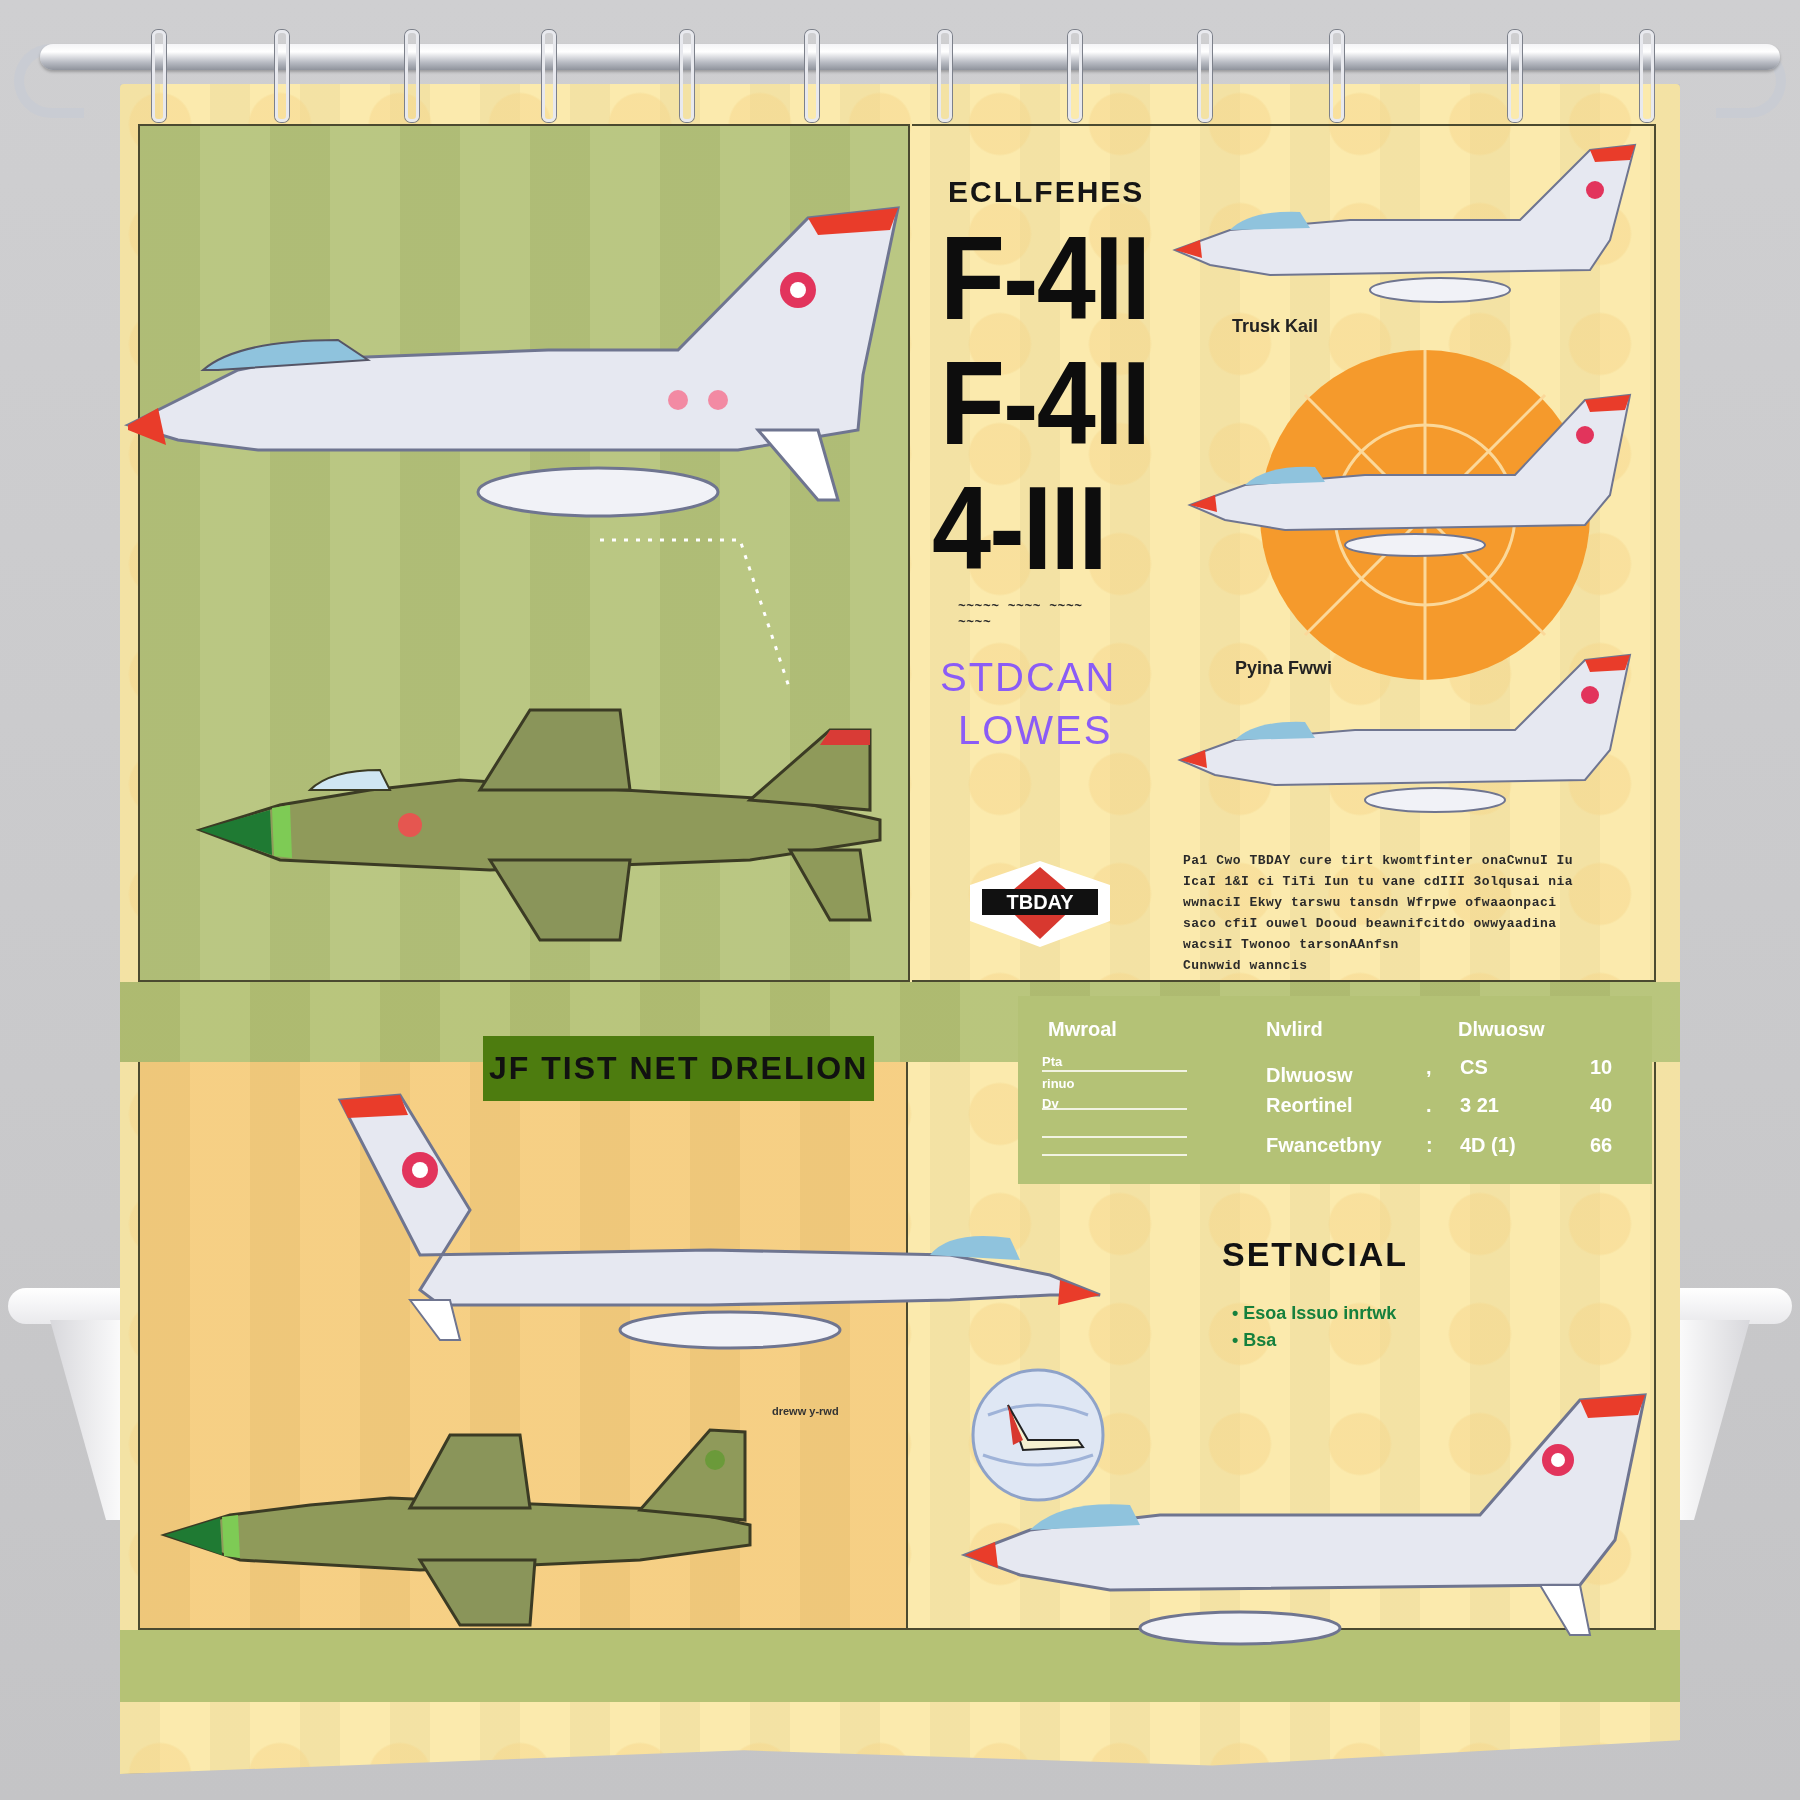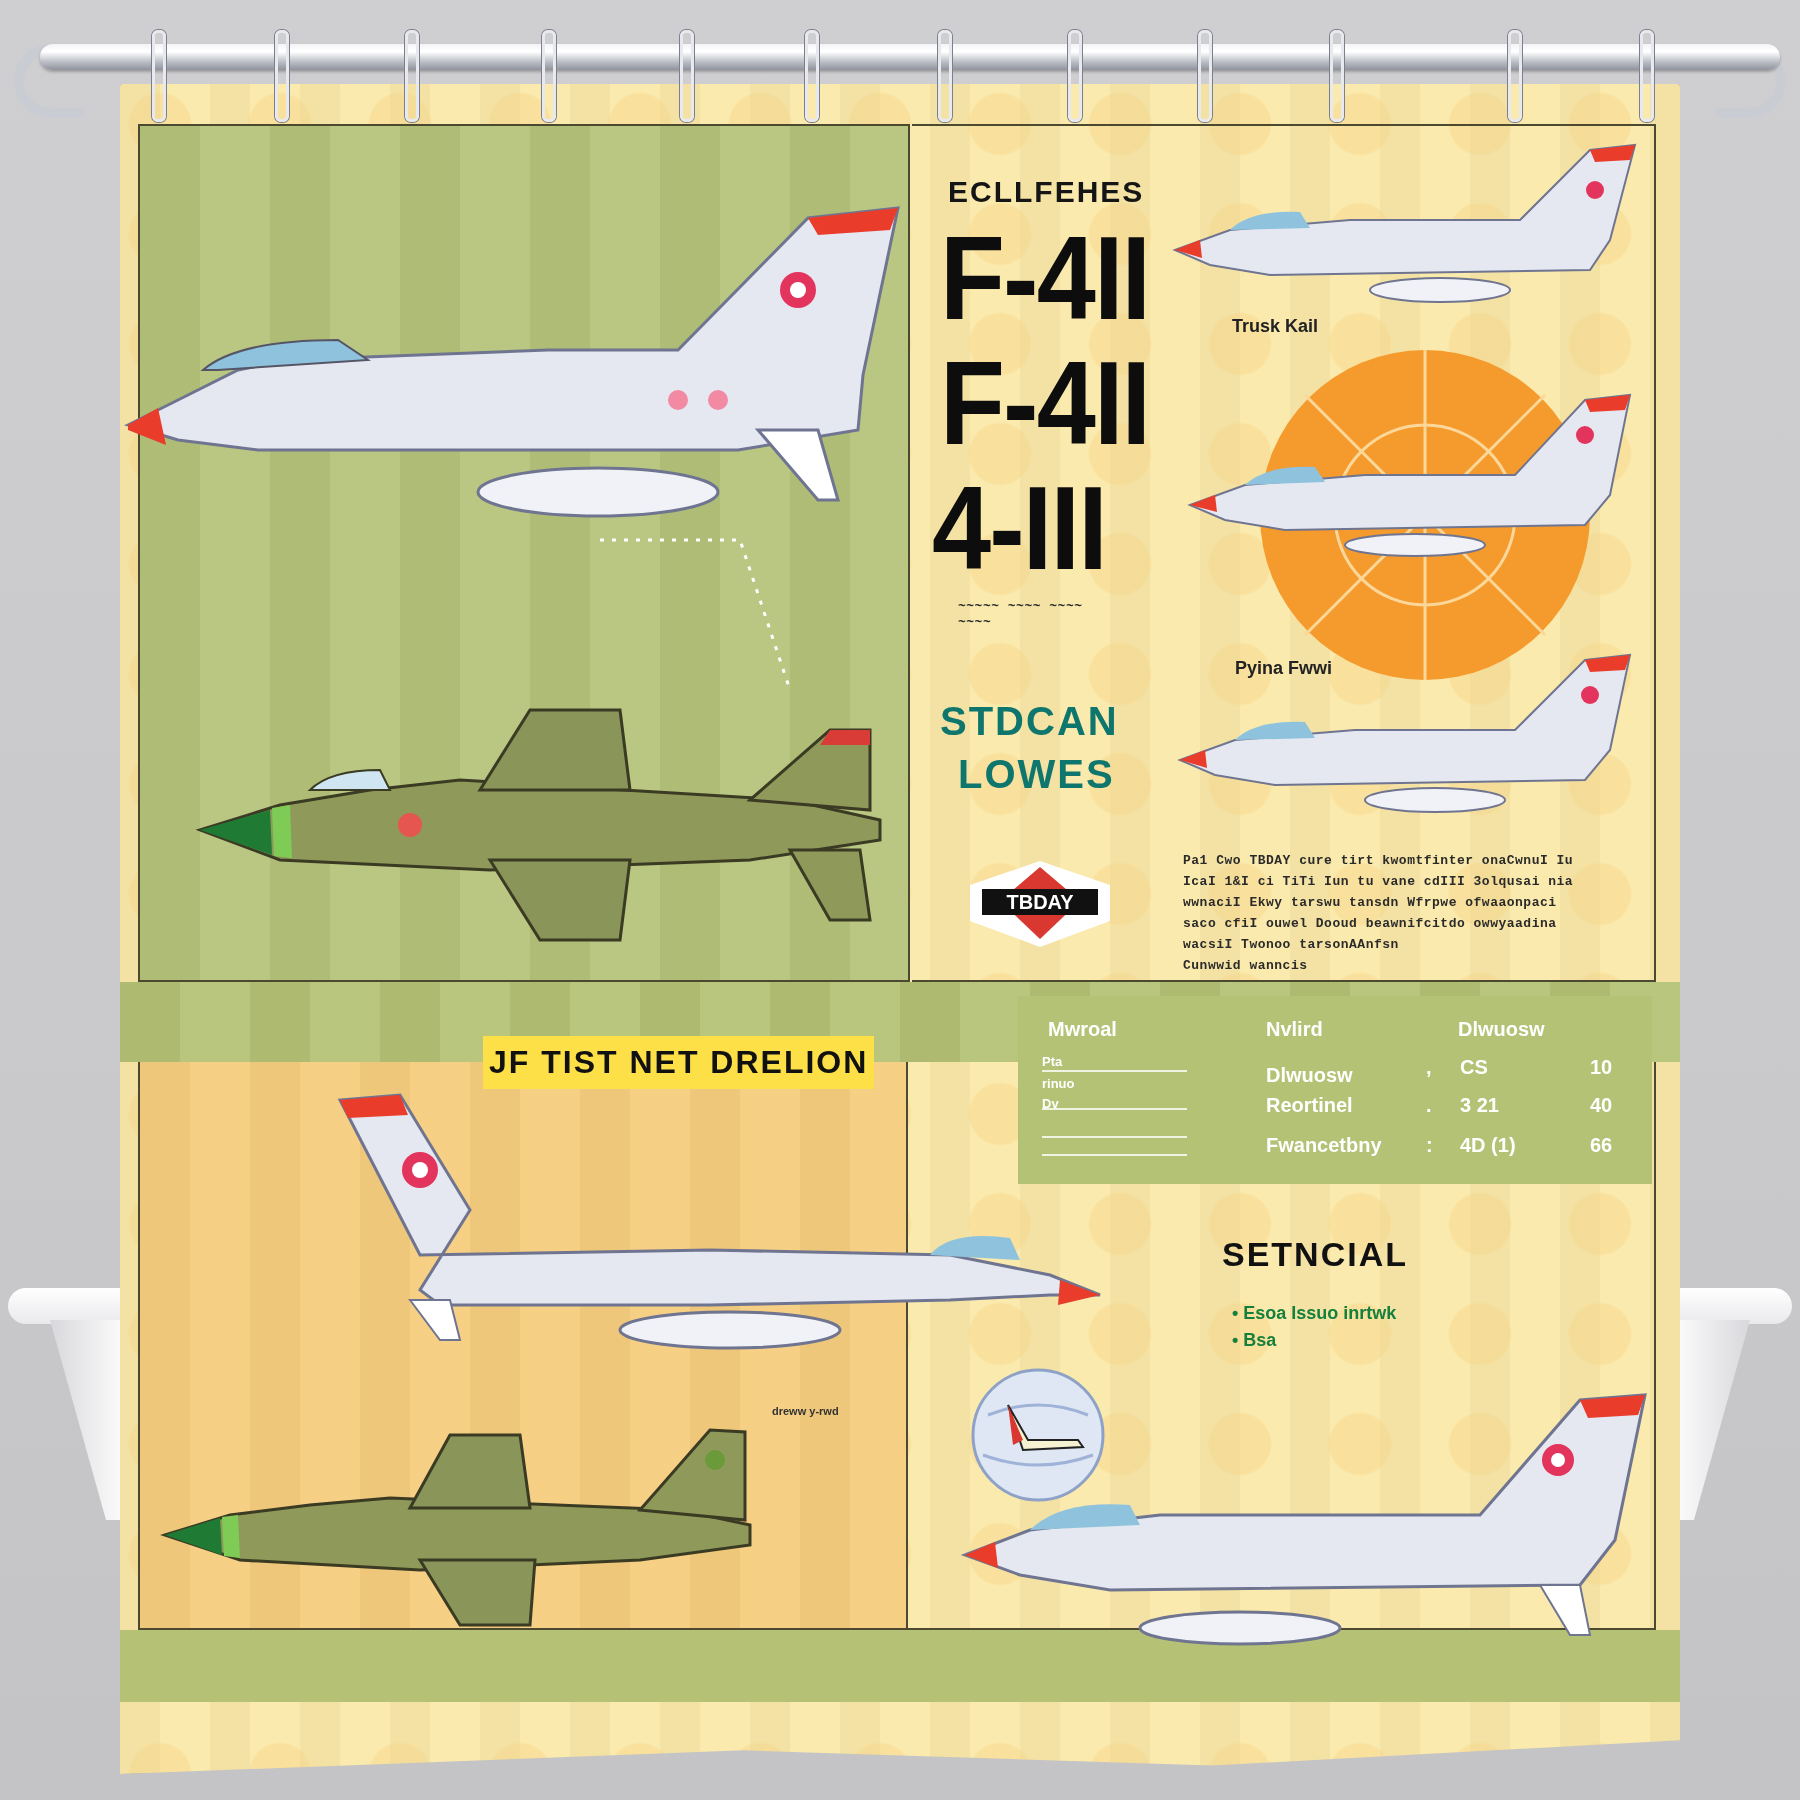--- a/index.html
+++ b/index.html
@@ -43,21 +43,21 @@
   .band1{left:120px;top:982px;width:1560px;height:80px;background:#b5c275;
     background-image:repeating-linear-gradient(90deg,rgba(0,0,0,.04) 0 60px,rgba(255,255,255,.06) 60px 130px);}
   .panel-orange{left:138px;top:1062px;width:770px;height:568px;background:#f6cd7e;
     background-image:repeating-linear-gradient(90deg,rgba(0,0,0,.03) 0 50px,rgba(255,255,255,.05) 50px 110px);
     border:2px solid #4b4a30;border-top:none;box-sizing:border-box;}
   .panel-br{left:908px;top:1062px;width:748px;height:568px;border:2px solid #4b4a30;border-top:none;border-left:none;box-sizing:border-box;}
   .band2{left:120px;top:1630px;width:1560px;height:72px;background:#b5c275;}
   
   .t-small{left:948px;top:175px;font-size:30px;font-weight:700;letter-spacing:2px;color:#151515;}
   .t-big{font-size:118px;font-weight:900;color:#0d0d0d;letter-spacing:-2px;font-family:"Liberation Sans",sans-serif;transform:scaleX(.9);transform-origin:left;}
-  .t-red{font-size:40px;font-weight:700;color:#0f766e;letter-spacing:2px;margin-top:44px;}
+  .t-red{font-size:40px;font-weight:400;color:#8b5cf6;letter-spacing:2px;}
   .t-cap{font-size:18px;font-weight:700;color:#222;}
   .garble{font-size:13px;line-height:21px;color:#2a2a2a;font-weight:700;letter-spacing:.5px;font-family:"Liberation Mono",monospace;}
   .heading2{font-size:34px;font-weight:900;letter-spacing:2px;color:#111;}
   .tbl{left:1018px;top:996px;width:634px;height:188px;background:#b4c276;}
   .tbl .c{position:absolute;color:#fff;font-weight:700;font-size:20px;}
   .line{position:absolute;height:2px;background:#f1f3e2;}
   .bullets{left:1232px;top:1300px;font-size:18px;font-weight:700;color:#15803d;line-height:27px;}
   .logo{left:960px;top:855px;width:160px;height:96px;}
 </style>
 </head>
@@ -223,21 +223,21 @@
 
 <div class="abs garble" style="left:1183px;top:850px;width:440px">
   <div>Pa1 Cwo TBDAY cure tirt  kwomtfinter onaCwnuI Iu</div>
   <div>IcaI 1&amp;I ci TiTi  Iun  tu  vane  cdIII  3olqusai nia</div>
   <div>wwnaciI  Ekwy tarswu  tansdn  Wfrpwe ofwaaonpaci</div>
   <div>saco cfiI  ouwel  Dooud  beawnifcitdo  owwyaadina</div>
   <div>wacsiI  Twonoo  tarsonAAnfsn</div>
   <div>Cunwwid  wanncis</div>
 </div>
 
-<div class="abs heading2" style="left:483px;top:1036px;font-size:32px;background:#fde047;padding:8px 6px;">JF TIST NET DRELION</div>
+<div class="abs heading2" style="left:483px;top:1036px;font-size:32px;background:#4d7c0f;padding:14px 6px;">JF TIST NET DRELION</div>
 <div class="abs" style="left:772px;top:1405px;font-size:11px;font-weight:700;color:#333">dreww y-rwd</div>
 
 <div class="abs tbl">
   <div class="c" style="left:30px;top:22px">Mwroal</div>
   <div class="c" style="left:248px;top:22px">Nvlird</div>
   <div class="c" style="left:440px;top:22px">Dlwuosw</div>
 
   <div class="c" style="left:24px;top:58px;font-size:13px">Pta</div>
   <div class="c" style="left:24px;top:80px;font-size:13px">rinuo</div>
   <div class="c" style="left:24px;top:100px;font-size:13px">Dv</div>

